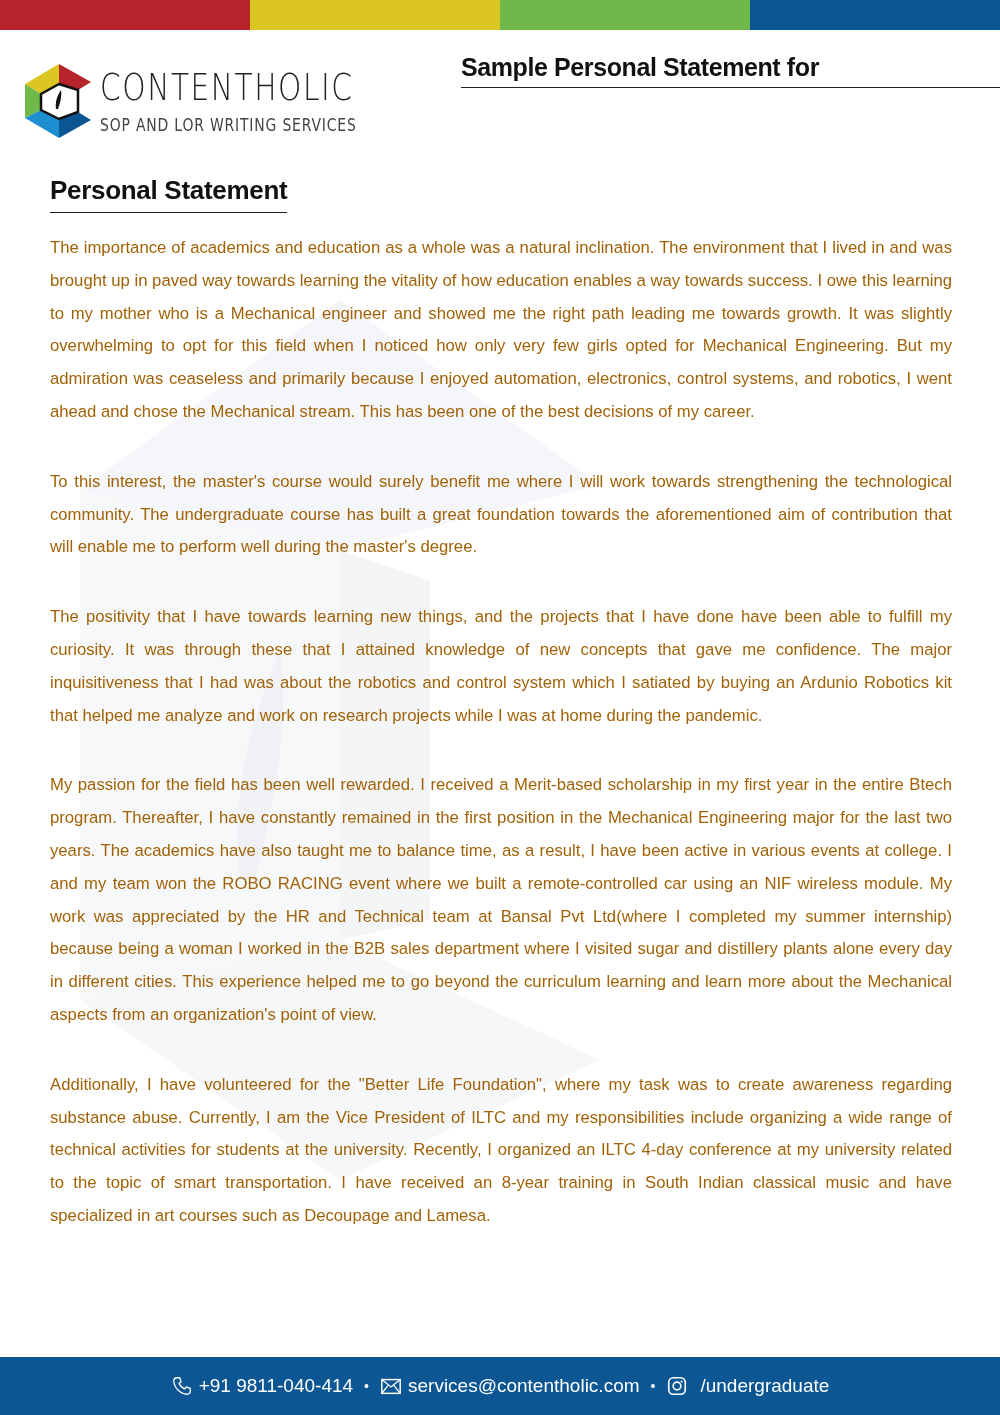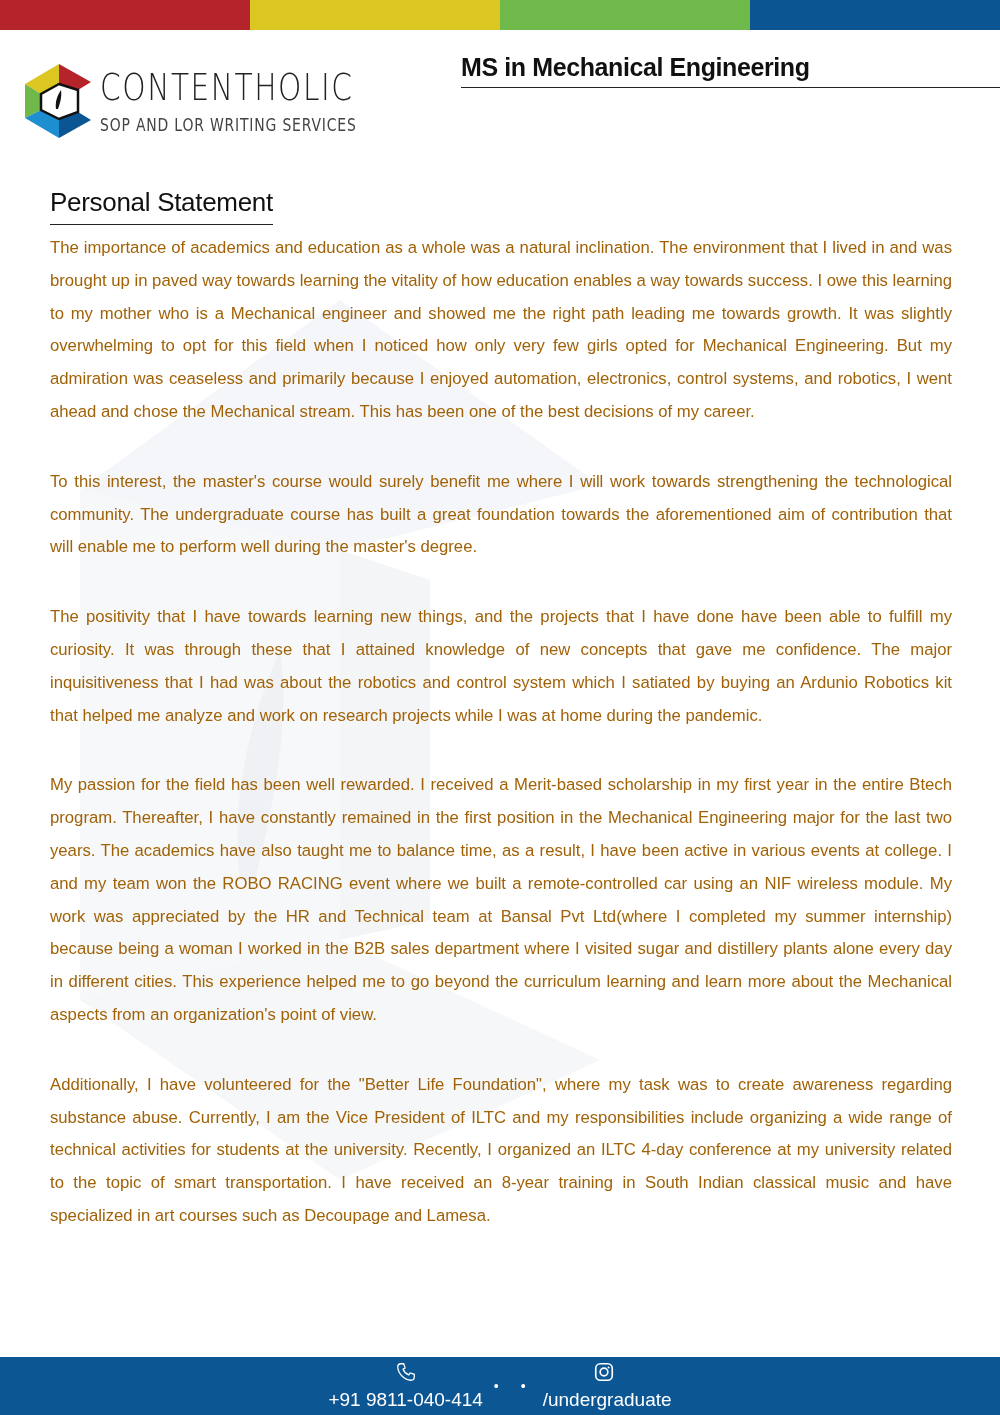--- a/index.html
+++ b/index.html
@@ -10,29 +10,29 @@
   .top-bar .seg { flex: 1; height: 100%; }
 
   .logo { position: absolute; left: 24px; top: 62px; width: 330px; height: 80px; }
   .logo svg.mark { position: absolute; left: 0; top: 0; width: 70px; height: 78px; }
   .logo .brand { position: absolute; left: 76px; top: 2px; font-family: "DejaVu Sans", sans-serif; font-weight: 200; font-size: 38px; letter-spacing: 2px; color: #222; transform: scaleX(0.78); transform-origin: left top; white-space: nowrap; line-height: 46px; }
   .logo .tagline { position: absolute; left: 76px; top: 52px; font-family: "DejaVu Sans", sans-serif; font-size: 17px; letter-spacing: 1px; color: #444; transform: scaleX(0.82); transform-origin: left top; white-space: nowrap; line-height: 22px; }
 
   .doc-title { position: absolute; left: 461px; top: 52px; width: 539px; border-bottom: 1.5px solid #222; padding-bottom: 4px; }
   .doc-title div { font-family: "Liberation Sans", sans-serif; font-weight: bold; font-size: 25px; line-height: 31px; color: #111; letter-spacing: -0.4px; }
 
-  .section-heading { position: absolute; left: 50px; top: 174px; font-family: "Liberation Sans", sans-serif; font-weight: normal; font-size: 26px; color: #111; letter-spacing: -0.3px; padding-bottom: 6px; border-bottom: 1.5px solid #222; line-height: 32px; margin-top: 12px; }
+  .section-heading { position: absolute; left: 50px; top: 174px; font-family: "Liberation Sans", sans-serif; font-weight: bold; font-size: 26px; color: #111; letter-spacing: -0.3px; padding-bottom: 6px; border-bottom: 1.5px solid #222; line-height: 32px; }
 
   .watermark { position: absolute; left: 40px; top: 300px; width: 600px; height: 880px; pointer-events: none; }
 
   .body-text { position: absolute; left: 50px; top: 232px; width: 902px; }
   .body-text p { font-family: "Liberation Sans", sans-serif; font-size: 16.7px; line-height: 32.8px; color: #a16207; text-align: justify; margin-bottom: 37px; }
 
   .footer { position: absolute; left: 0; top: 1357px; width: 1000px; height: 58px; background: #0c5693; display: flex; align-items: center; justify-content: center; color: #fff; font-family: "Liberation Sans", sans-serif; font-size: 19px; }
-  .footer .item { display: flex; align-items: center; gap: 6px; flex-direction: column; }
+  .footer .item { display: flex; align-items: center; gap: 6px; }
   .footer .dot { margin: 0 11px; font-size: 14px; }
   .footer svg { width: 22px; height: 22px; }
 </style>
 </head>
 <body>
 
 <div class="top-bar">
   <div class="seg" style="background:#b5232b"></div>
   <div class="seg" style="background:#dcc622"></div>
   <div class="seg" style="background:#6fb84a"></div>
@@ -47,21 +47,21 @@
     <polygon points="1,56 17,48 35,57 35,76" fill="#1d8ecf"></polygon>
     <polygon points="35,57 54,50 67,58 35,76" fill="#0b5592"></polygon>
     <polygon points="35,22 54,28 54,50 35,57 17,48 17,32" fill="#ffffff" stroke="#111" stroke-width="2.5"></polygon>
     <path d="M37,28 C33,34 31,40 32,47 L34,47 C36,41 38,35 37,28 Z" fill="#111"></path>
   </svg>
   <div class="brand">CONTENTHOLIC</div>
   <div class="tagline">SOP AND LOR WRITING SERVICES</div>
 </div>
 
 <div class="doc-title">
-  <div>MS in Mechanical Engineering</div>
+  <div>Sample Personal Statement for</div>
 </div>
 
 <div class="section-heading">Personal Statement</div>
 
 <svg class="watermark" viewBox="0 0 600 880">
   <polygon points="300,0 560,185 300,250 40,190" fill="#f3f4f7" opacity="0.8"></polygon>
   <polygon points="40,190 300,250 300,640 40,700" fill="#f5f6f8" opacity="0.8"></polygon>
   <polygon points="300,250 390,280 390,620 300,640" fill="#f1f2f5" opacity="0.8"></polygon>
   <polygon points="40,700 300,640 560,760 300,880" fill="#f4f5f8" opacity="0.8"></polygon>
   <path d="M240,350 C210,420 190,500 200,580 L215,580 C235,500 250,420 240,350 Z" fill="#eeeff3" opacity="0.8"></path>
@@ -76,20 +76,27 @@
 </div>
 
 <div class="footer">
   <div class="item">
     <svg viewBox="0 0 24 24">
       <path d="M6.5 3 L9.5 3 L11 7.5 L8.8 9 C9.8 11.5 12.5 14.2 15 15.2 L16.5 13 L21 14.5 L21 17.5 C21 19.5 19.5 21 17.5 21 C10 20.5 3.5 14 3 6.5 C3 4.5 4.5 3 6.5 3 Z" fill="none" stroke="#fff" stroke-width="1.4"></path>
     </svg>
     <span>+91 9811-040-414</span>
   </div>
   <span class="dot">•</span>
+  <div class="item">
+    <svg viewBox="0 0 24 24">
+      <rect x="2" y="5" width="20" height="15" fill="none" stroke="#fff" stroke-width="1.6"></rect>
+      <path d="M2 5 L12 13 L22 5 M2 20 L9 11 M22 20 L15 11" fill="none" stroke="#fff" stroke-width="1.4"></path>
+    </svg>
+    <span>services@contentholic.com</span>
+  </div>
   <span class="dot">•</span>
   <div class="item">
     <svg viewBox="0 0 24 24">
       <rect x="3" y="3" width="18" height="18" rx="5" fill="none" stroke="#fff" stroke-width="1.8"></rect>
       <circle cx="12" cy="12" r="4.2" fill="none" stroke="#fff" stroke-width="1.8"></circle>
       <circle cx="17" cy="7" r="1.1" fill="#fff"></circle>
     </svg>
     <span style="margin-left:6px">/undergraduate</span>
   </div>
 </div>

